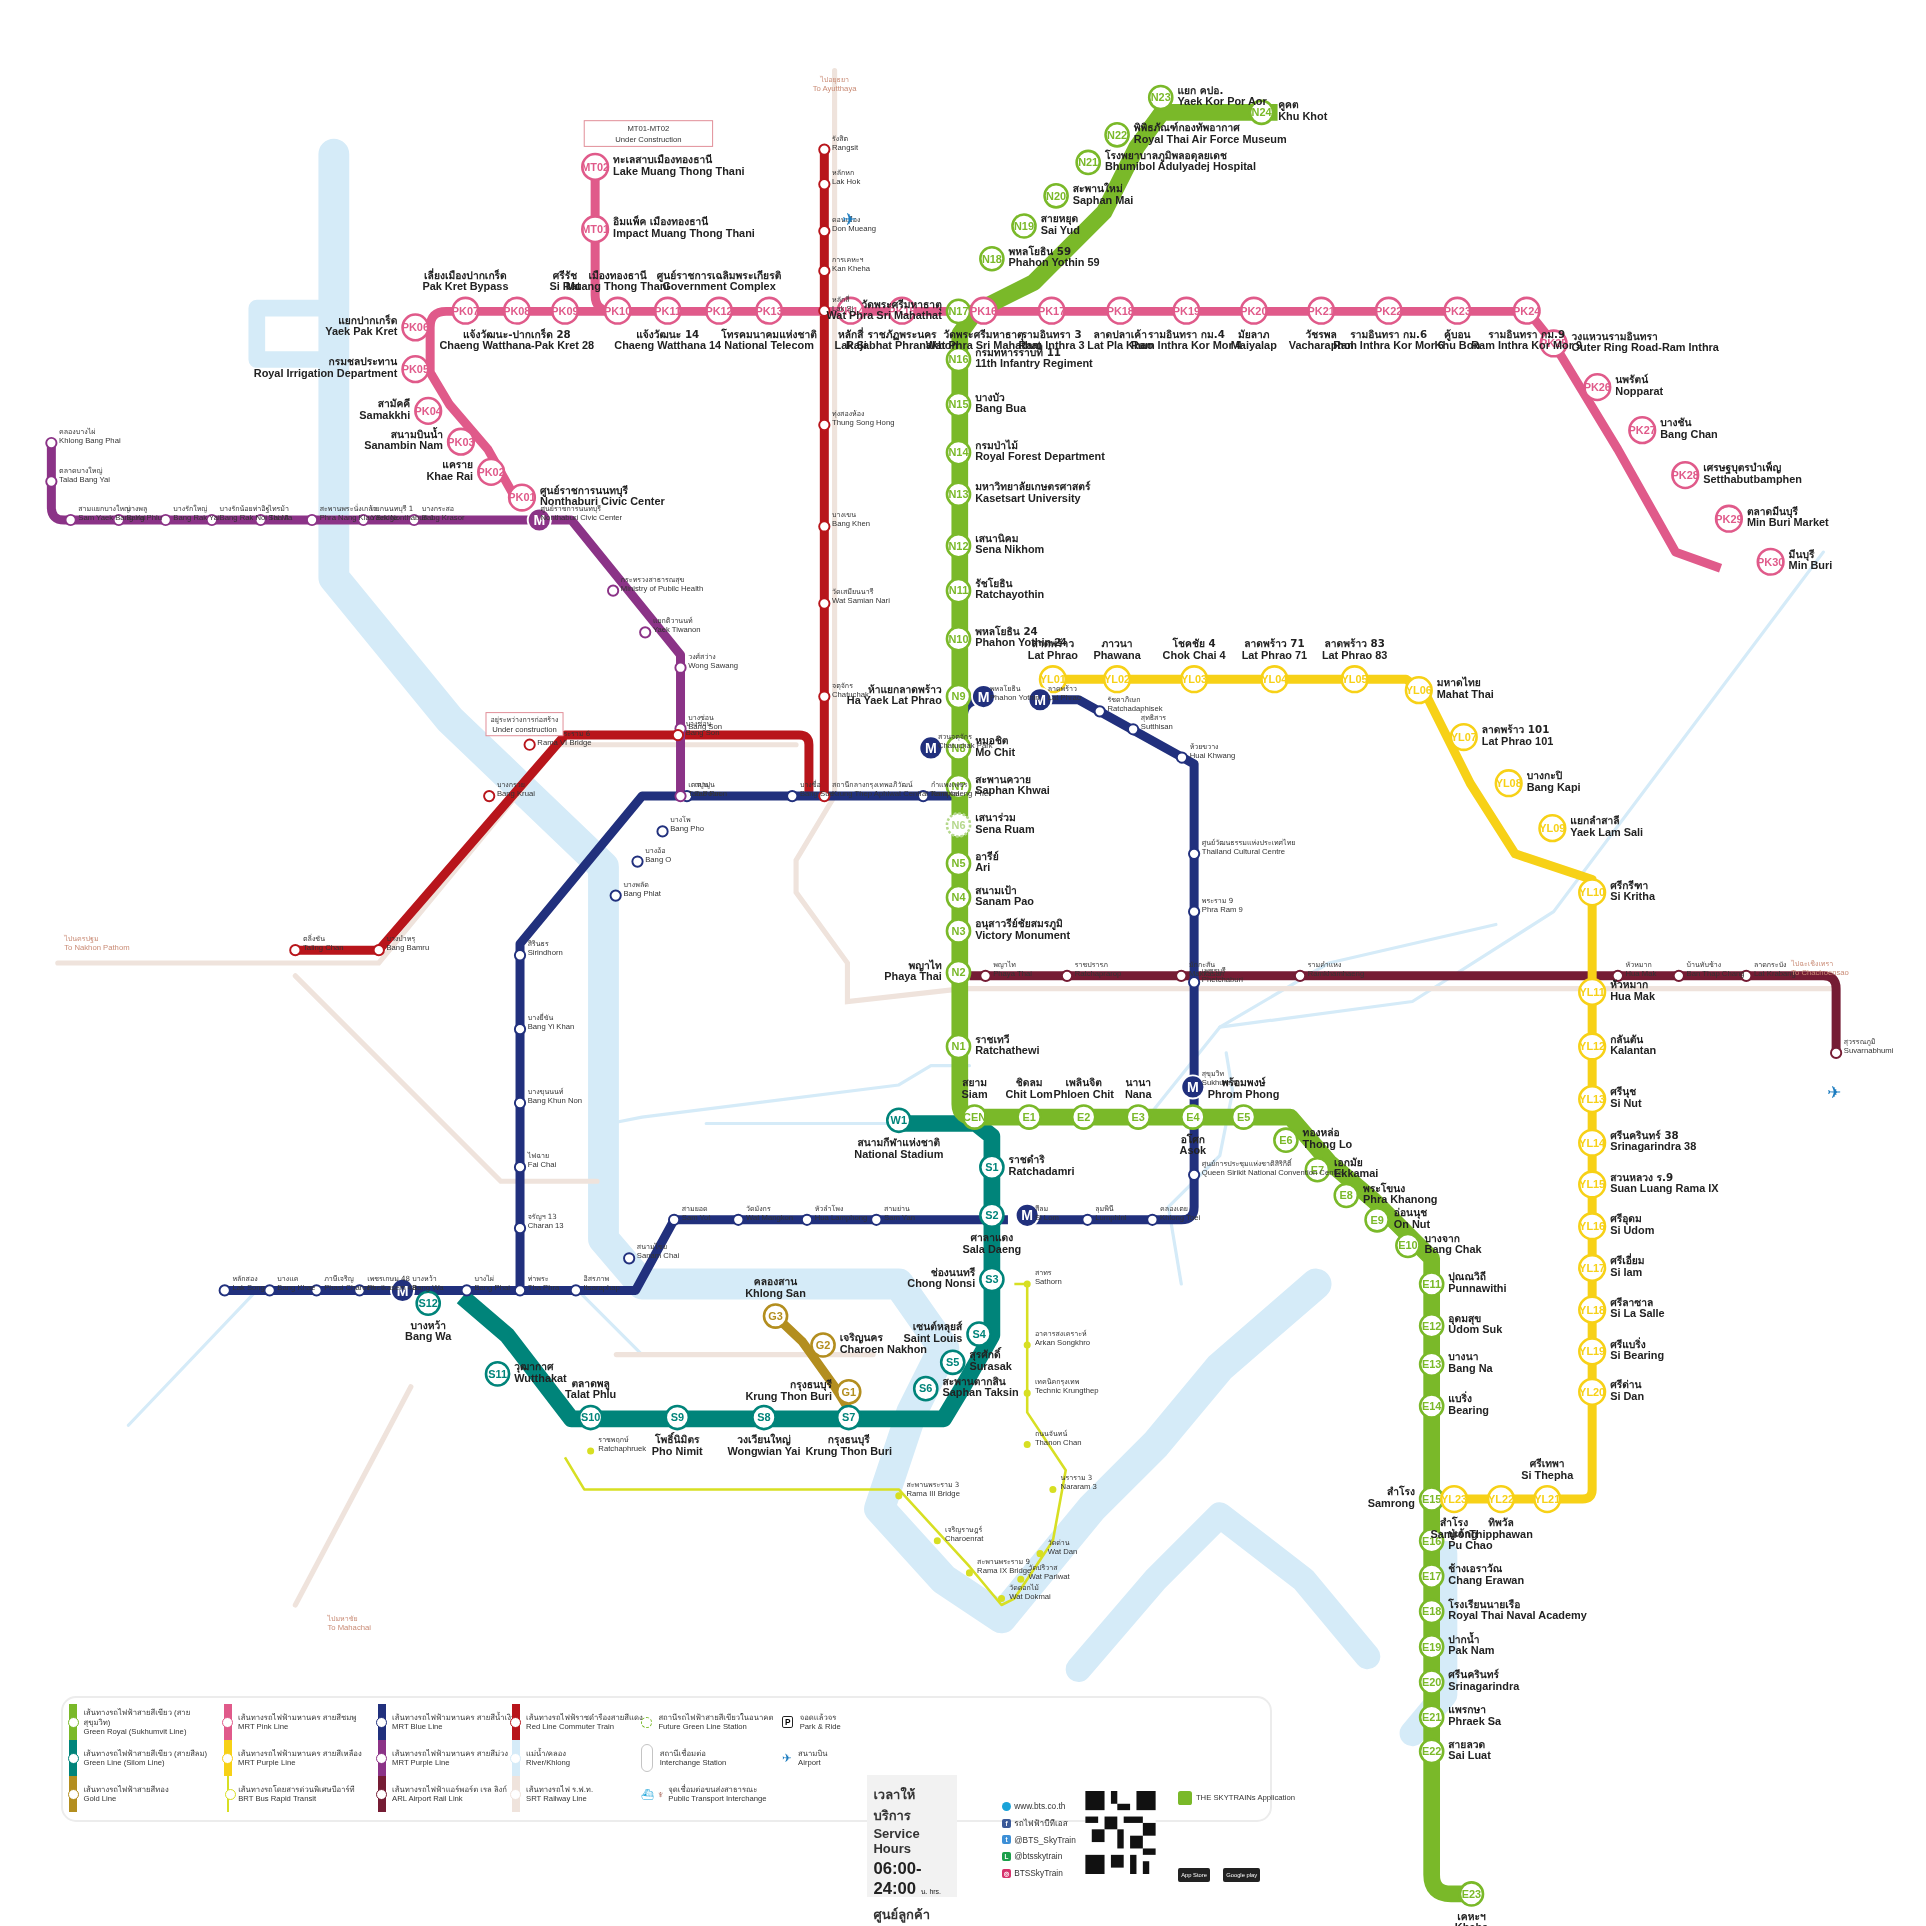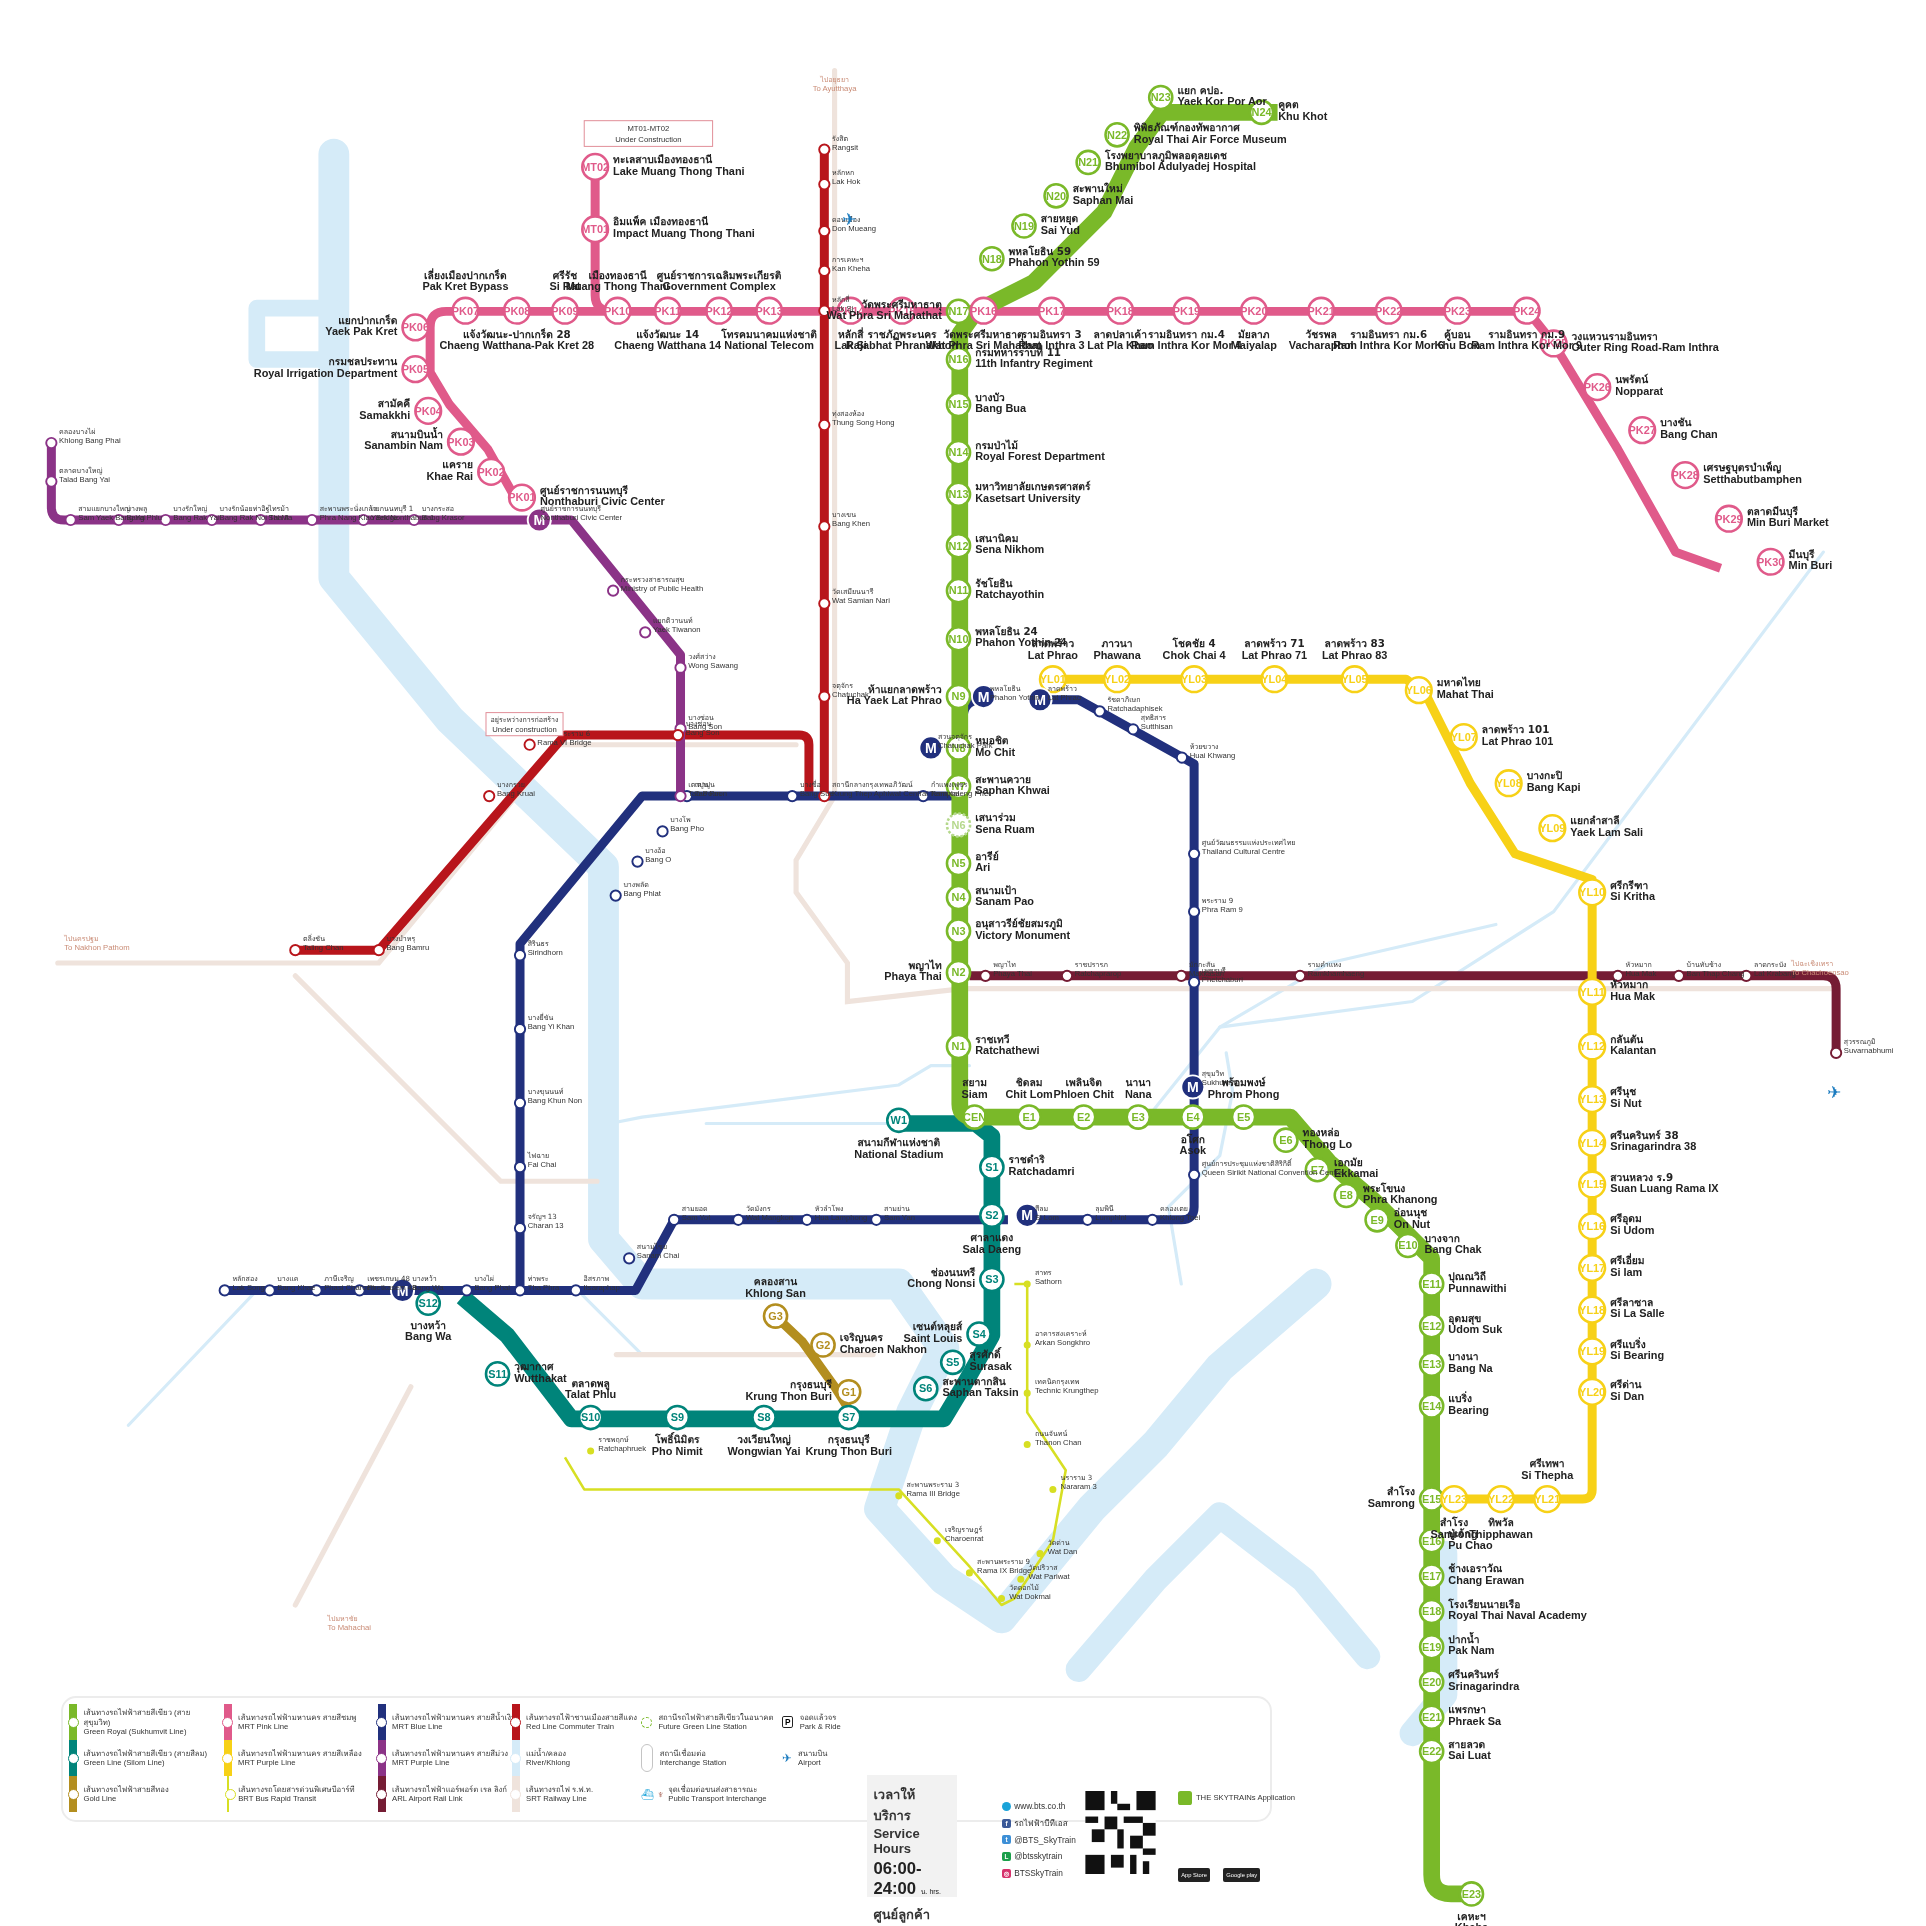--- a/index.html
+++ b/index.html
@@ -1335,21 +1335,21 @@
         <span class="leg-text"><span>เส้นทางรถไฟฟ้ามหานคร สายสีม่วง</span><br><span>MRT Purple Line</span></span>
       </div>
     <div class="leg-item">
         <span class="leg-bar" style="background:#751c34;color:#751c34"></span>
         <span class="leg-text"><span>เส้นทางรถไฟฟ้าแอร์พอร์ต เรล ลิงก์</span><br><span>ARL Airport Rail Link</span></span>
       </div>
   </div>
   <div class="leg-col" style="left:449px">
     <div class="leg-item">
         <span class="leg-bar" style="background:#b8151b;color:#b8151b"></span>
-        <span class="leg-text"><span>เส้นทางรถไฟ้าชานเมืองสายสีแดง</span><br><span>Red Line Commuter Train</span></span>
+        <span class="leg-text"><span>เส้นทางรถไฟฟ้ราชดำรืองสายสีแดง</span><br><span>Red Line Commuter Train</span></span>
       </div>
     <div class="leg-item">
         <span class="leg-bar" style="background:#d5ebf8;color:#d5ebf8"></span>
         <span class="leg-text"><span>แม่น้ำ/คลอง</span><br><span>River/Khlong</span></span>
       </div>
     <div class="leg-item">
         <span class="leg-bar" style="background:#efe3dc;color:#efe3dc"></span>
         <span class="leg-text"><span>เส้นทางรถไฟ ร.ฟ.ท.</span><br><span>SRT Railway Line</span></span>
       </div>
   </div>

